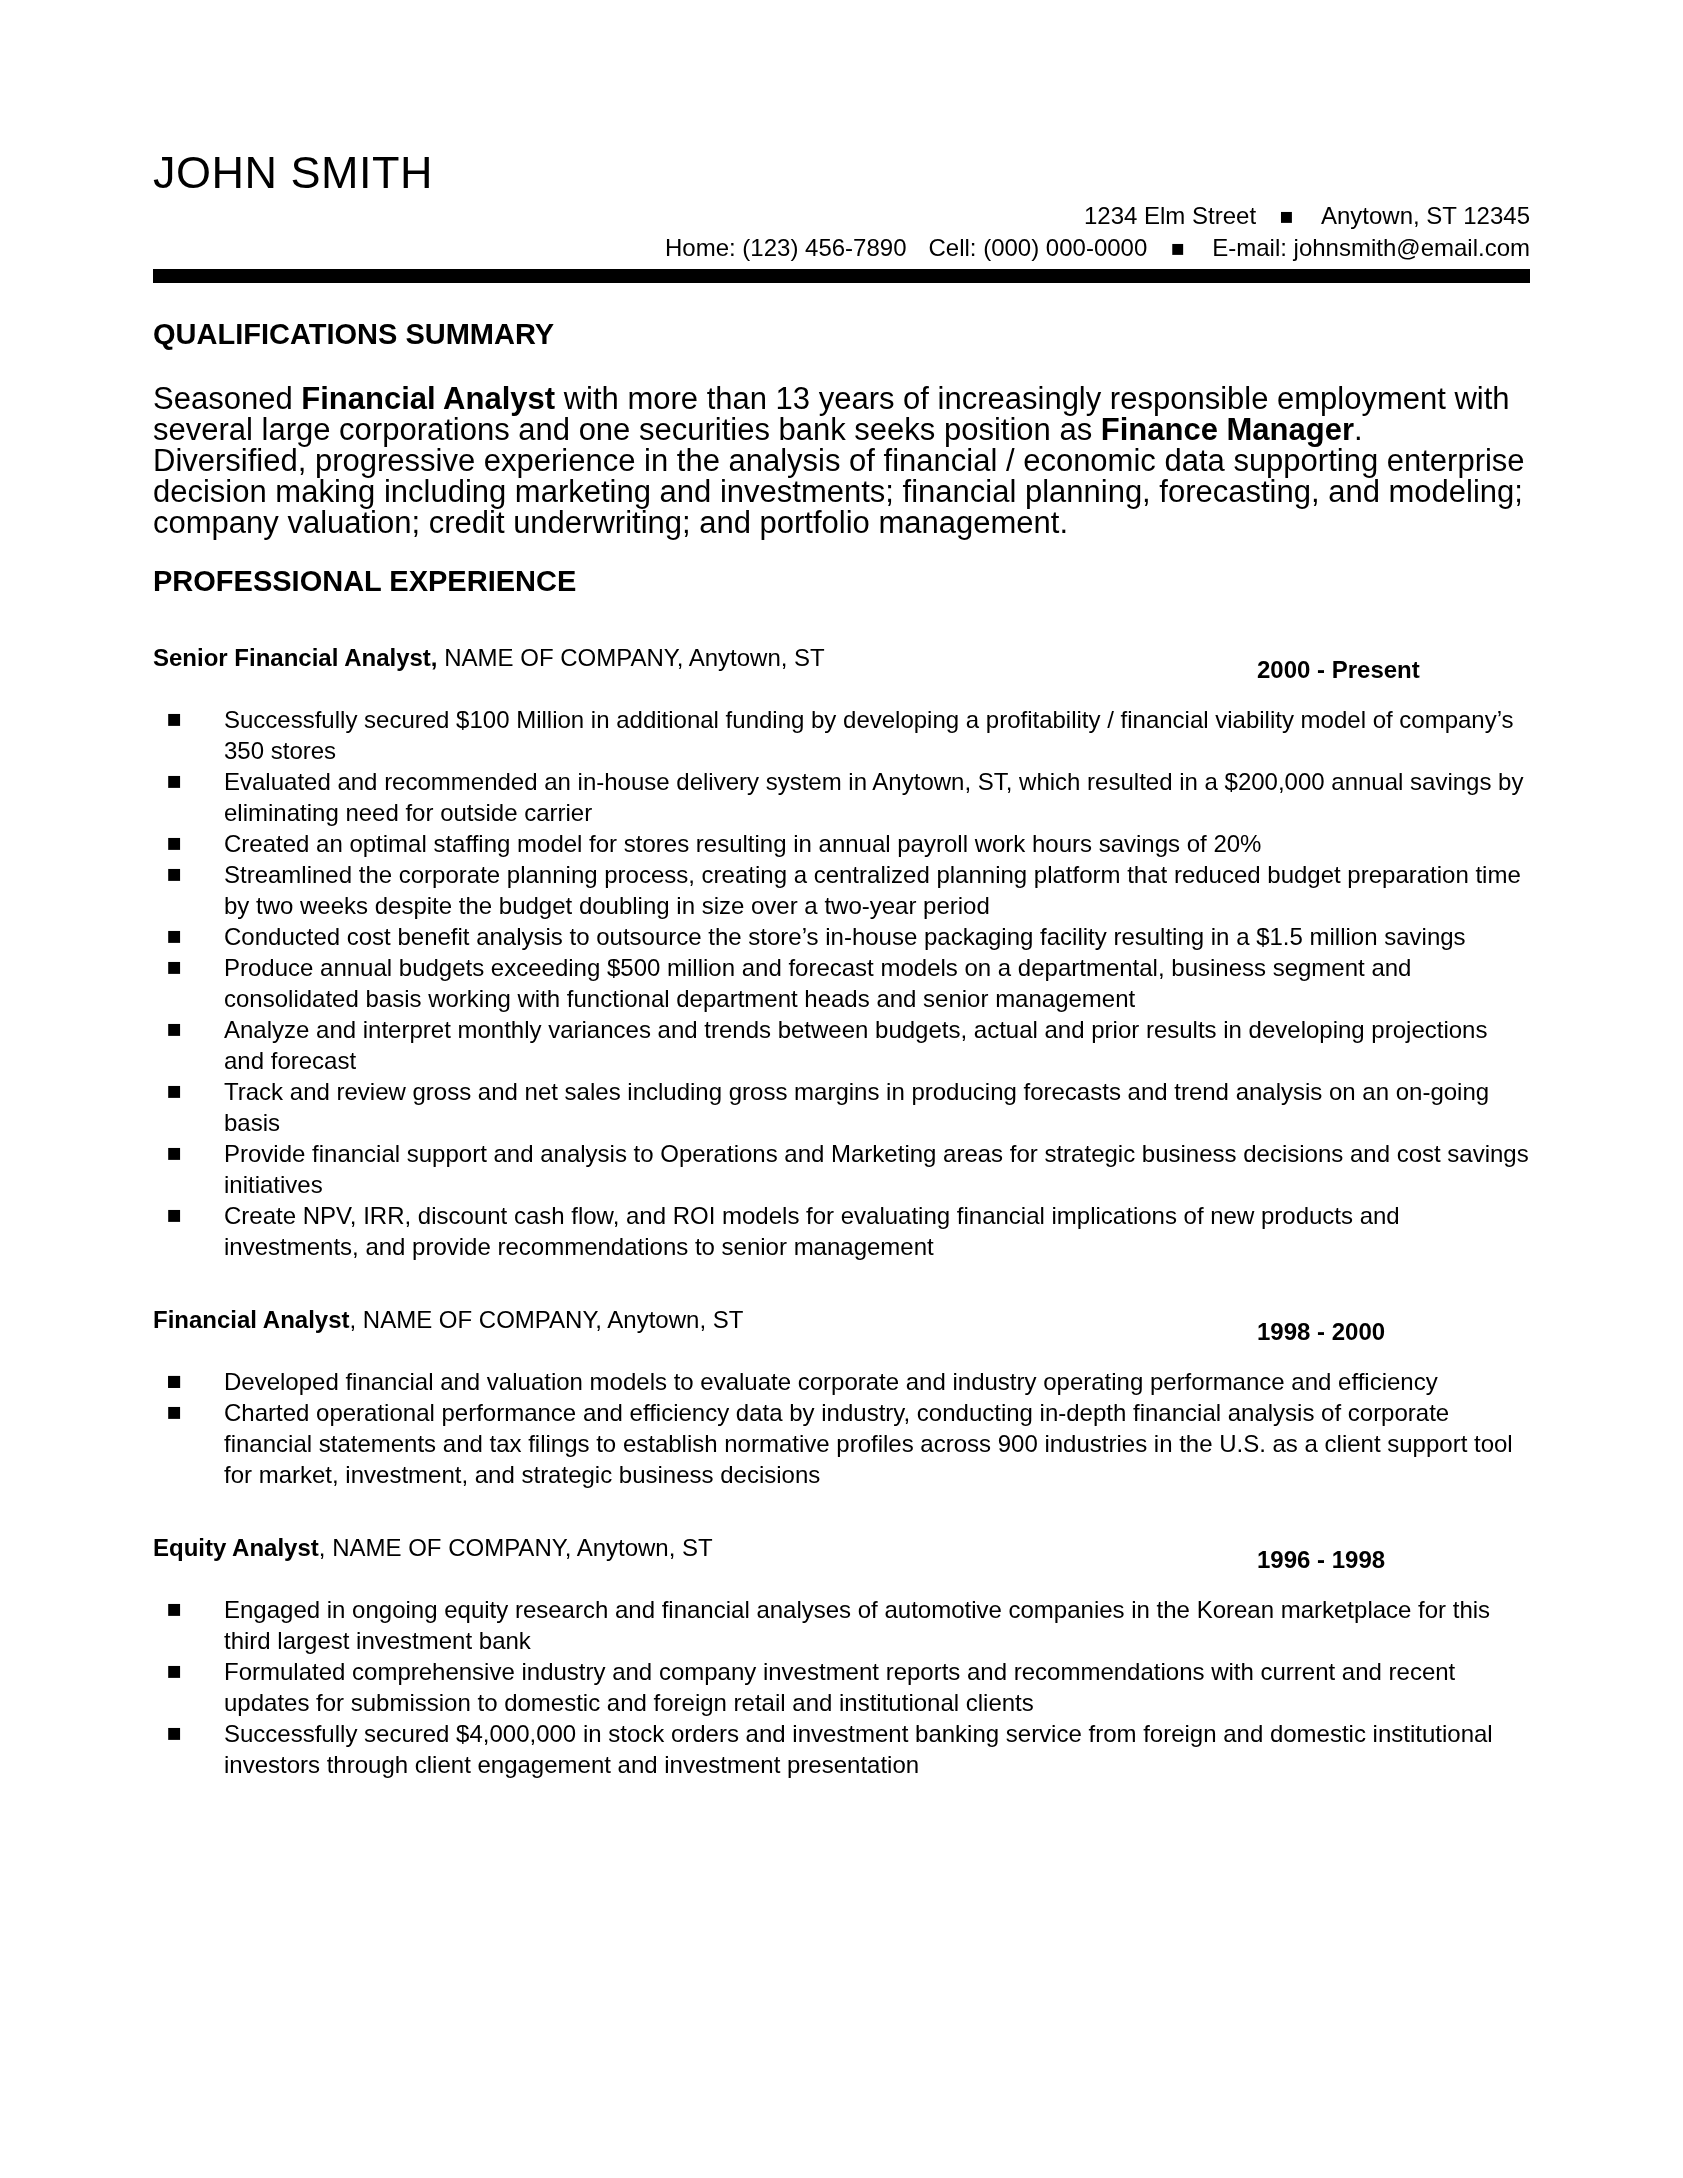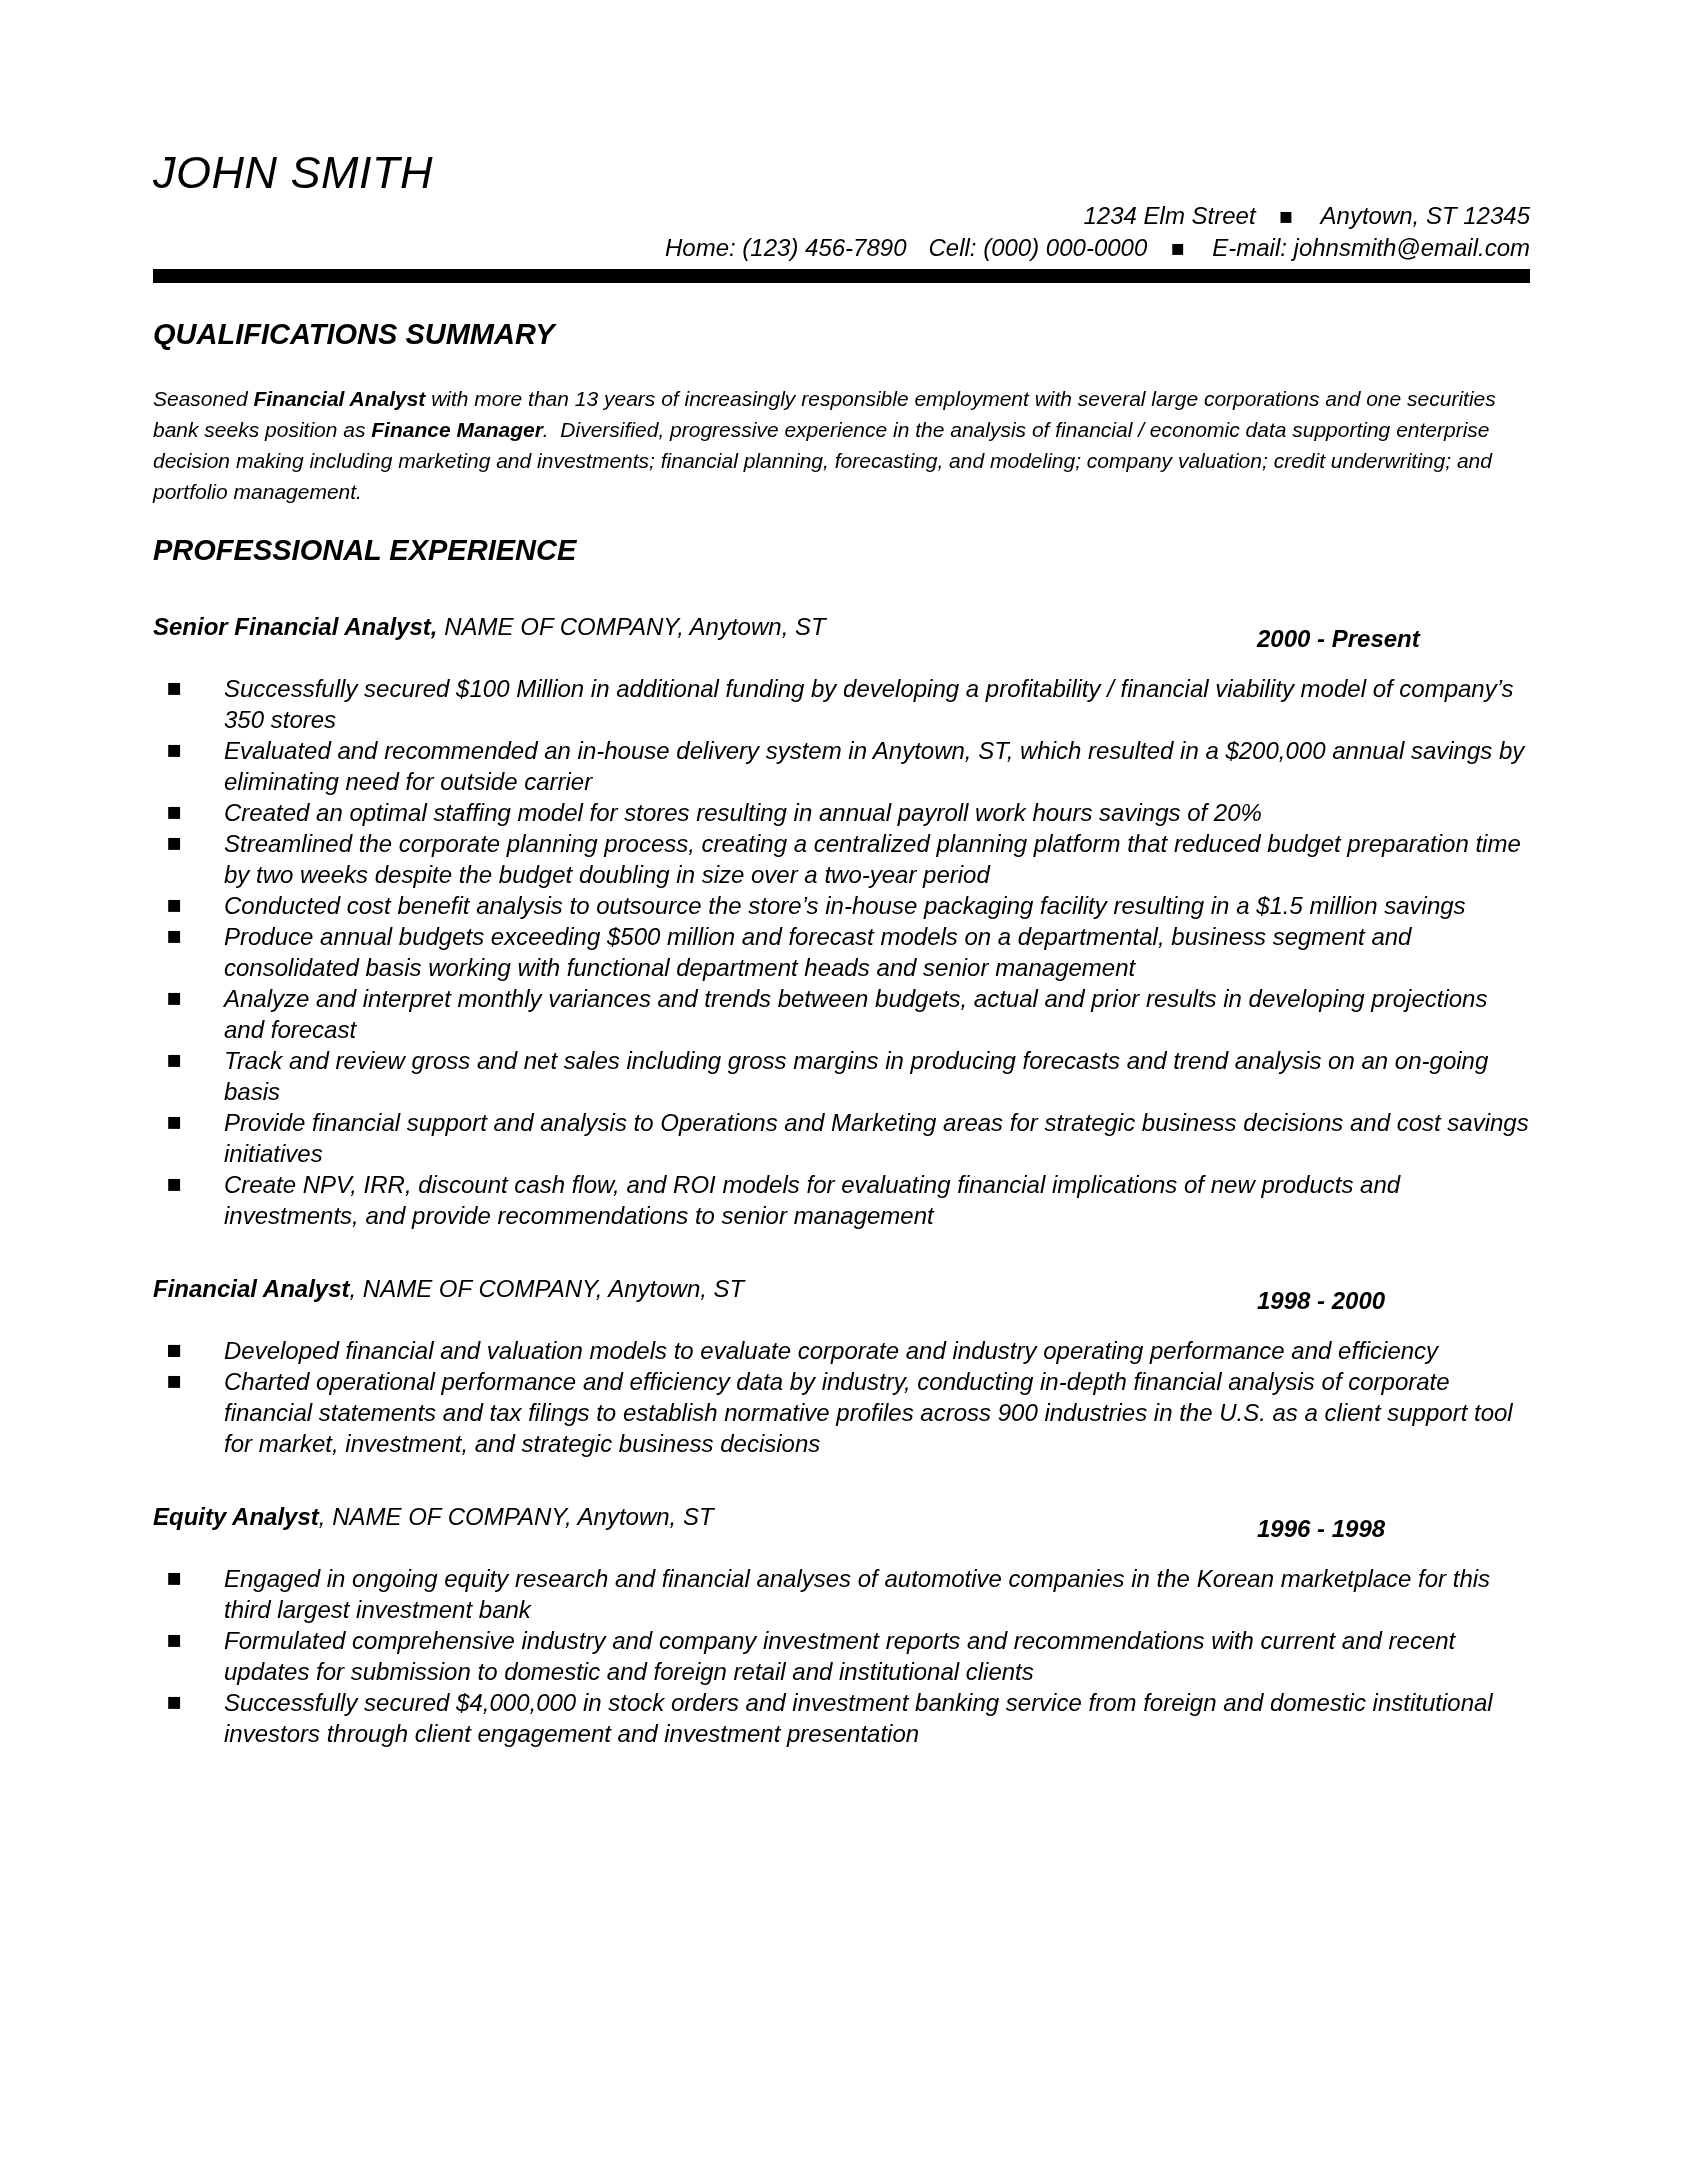--- a/index.html
+++ b/index.html
@@ -7,21 +7,20 @@
   html, body { margin: 0; padding: 0; background: #ffffff; }
   .page {
     position: relative;
     width: 1683px;
     height: 2178px;
     background: #ffffff;
     color: #000000;
     font-family: "Liberation Sans", "DejaVu Sans", sans-serif;
     padding: 145px 153px 59px 153px;
     overflow: hidden;
-    font-style: italic;
   }
   h1.name {
     font-size: 45px;
     line-height: 55px;
     font-weight: 400;
     margin: 0;
     letter-spacing: 0.5px;
   }
   .contact-line {
     font-size: 24px;
@@ -43,21 +42,21 @@
     width: 100%;
   }
   h2.section-title {
     font-size: 29px;
     line-height: 38px;
     font-weight: 700;
     margin: 32px 0 0 0;
   }
   h2.section-title.experience { margin-top: 24px; }
   p.summary {
-    font-size: 21px;
+    font-size: 31px;
     line-height: 31px;
     margin: 30px 0 0 0;
     white-space: pre-wrap;
   }
   .job-header {
     position: relative;
     font-size: 24px;
     line-height: 31px;
     margin-top: 42px;
     padding-right: 297px;

